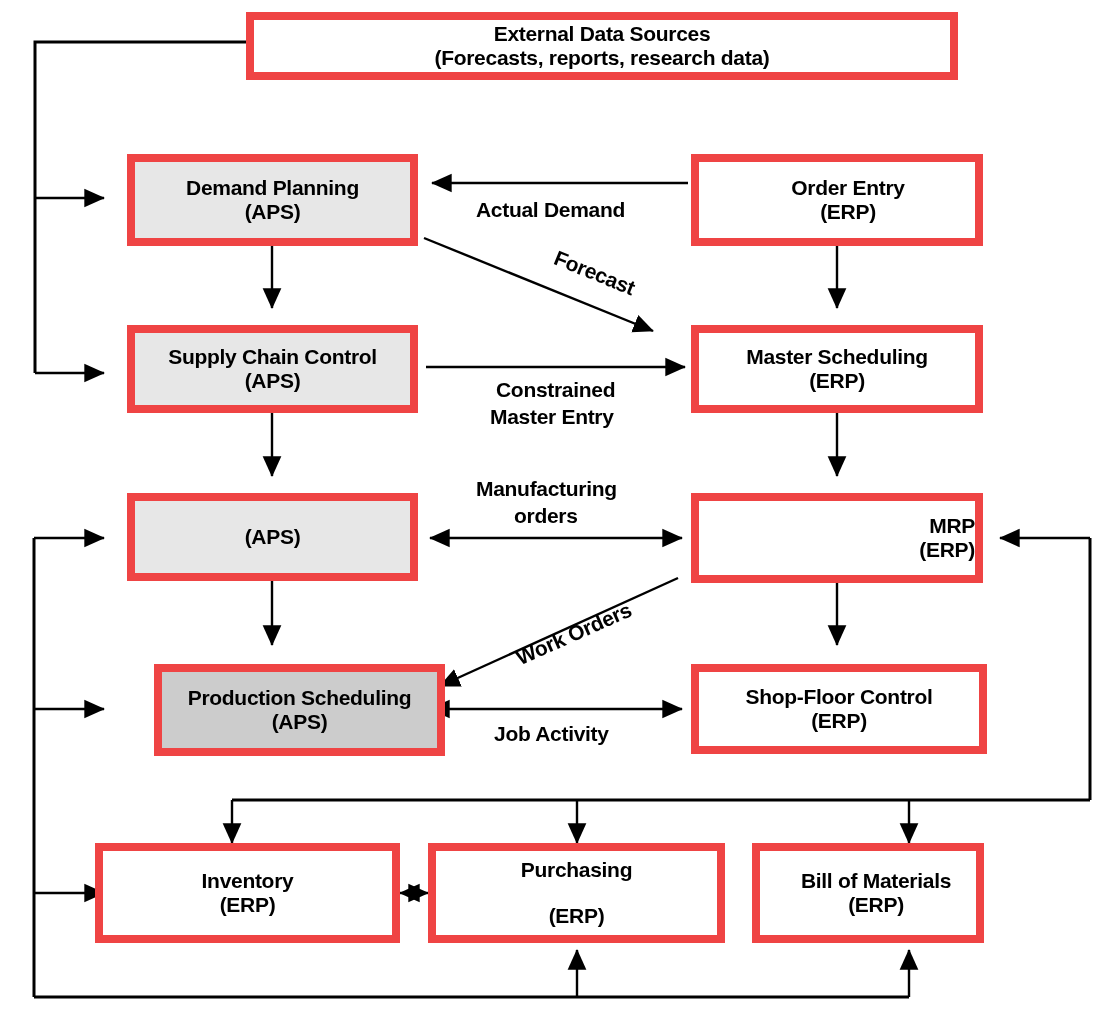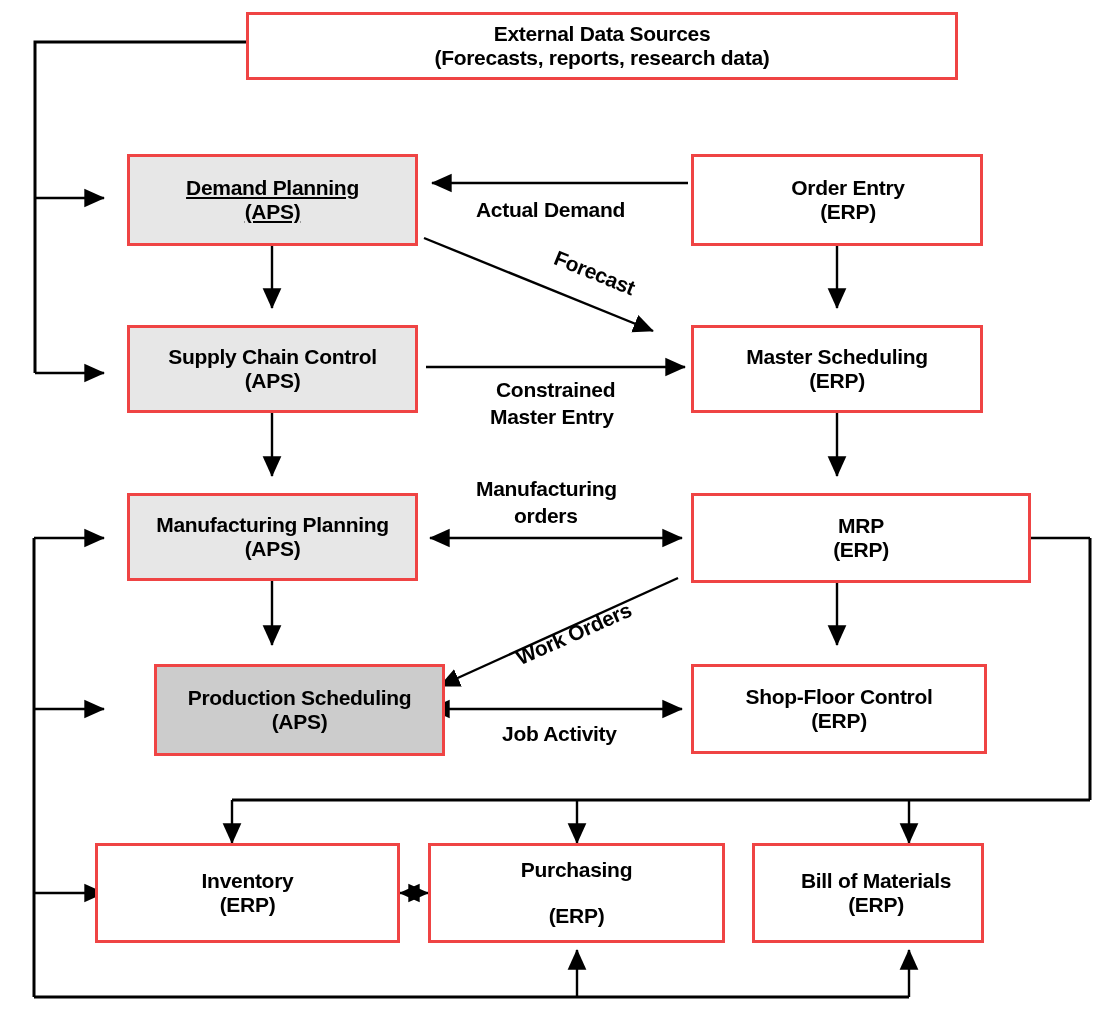--- a/index.html
+++ b/index.html
@@ -19,21 +19,21 @@
   svg.layer{
     position:absolute;
     left:0; top:0;
     width:1119px;
     height:1024px;
     pointer-events:none;
   }
   .node{
     position:absolute;
     box-sizing:border-box;
-    border:3px solid #ef4444;
+    border:8px solid #ef4444;
     background:#ffffff;
     display:flex;
     flex-direction:column;
     align-items:center;
     justify-content:center;
     text-align:center;
     font-weight:bold;
     line-height:1.14;
     letter-spacing:-0.3px;
   }
@@ -127,51 +127,50 @@
       <path d="M577,997 L577,950" stroke-width="2.4" marker-end="url(#ah)"></path>
       <path d="M909,997 L909,950" stroke-width="2.4" marker-end="url(#ah)"></path>
     </g>
   </svg>
 
   <div class="node" style="left:246px; top:12px; width:712px; height:68px; font-size:21px;">
     <span class="l1">External Data Sources</span>
     <span class="l2">(Forecasts, reports, research data)</span>
   </div>
 
-  <div class="node aps-light" style="left:127px; top:154px; width:291px; height:92px; font-size:21px;text-decoration:underline;">
+  <div class="node aps-light" style="left:127px; top:154px; width:291px; height:92px; font-size:21px;">
     <span class="l1">Demand Planning</span>
     <span class="l2">(APS)</span>
   </div>
 
   <div class="node aps-light" style="left:127px; top:325px; width:291px; height:88px; font-size:21px;">
     <span class="l1">Supply Chain Control</span>
     <span class="l2">(APS)</span>
   </div>
 
   <div class="node aps-light" style="left:127px; top:493px; width:291px; height:88px; font-size:21px;">
-    <span class="l1">Manufacturing Planning</span>
     <span class="l2">(APS)</span>
   </div>
 
   <div class="node aps-dark" style="left:127px; top:664px; width:291px; height:92px; font-size:21px;">
     <span class="l1">Production Scheduling</span>
     <span class="l2">(APS)</span>
   </div>
 
   <div class="node" style="left:691px; top:154px; width:292px; height:92px; font-size:21px;padding-left:22px;">
     <span class="l1">Order Entry</span>
     <span class="l2">(ERP)</span>
   </div>
 
   <div class="node" style="left:691px; top:325px; width:292px; height:88px; font-size:21px;">
     <span class="l1">Master Scheduling</span>
     <span class="l2">(ERP)</span>
   </div>
 
-  <div class="node" style="left:691px; top:493px; width:340px; height:90px; font-size:21px;">
+  <div class="node" style="left:691px; top:493px; width:292px; height:90px; font-size:21px;align-items:flex-end;">
     <span class="l1">MRP</span>
     <span class="l2">(ERP)</span>
   </div>
 
   <div class="node" style="left:691px; top:664px; width:296px; height:90px; font-size:21px;">
     <span class="l1">Shop-Floor Control</span>
     <span class="l2">(ERP)</span>
   </div>
 
   <div class="node" style="left:95px; top:843px; width:305px; height:100px; font-size:21px;">
@@ -194,15 +193,15 @@
   <div class="lbl rot" style="left:552px; top:261px; font-size:21px; transform:rotate(22deg);">Forecast</div>
 
   <div class="lbl" style="left:496px; top:378px; font-size:21px;">Constrained</div>
   <div class="lbl" style="left:490px; top:405px; font-size:21px;">Master Entry</div>
 
   <div class="lbl" style="left:476px; top:477px; font-size:21px;">Manufacturing</div>
   <div class="lbl" style="left:514px; top:504px; font-size:21px;">orders</div>
 
   <div class="lbl rot" style="left:512px; top:622px; font-size:21px; transform:rotate(-24deg);">Work Orders</div>
 
-  <div class="lbl" style="left:494px; top:722px; font-size:21px;margin-left:8px;">Job Activity</div>
+  <div class="lbl" style="left:494px; top:722px; font-size:21px;">Job Activity</div>
 
 </div>
 
 </body></html>

